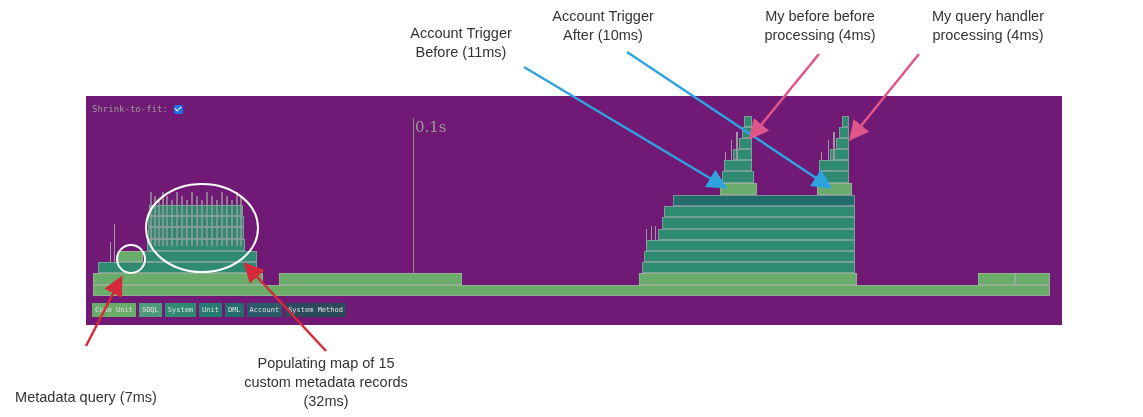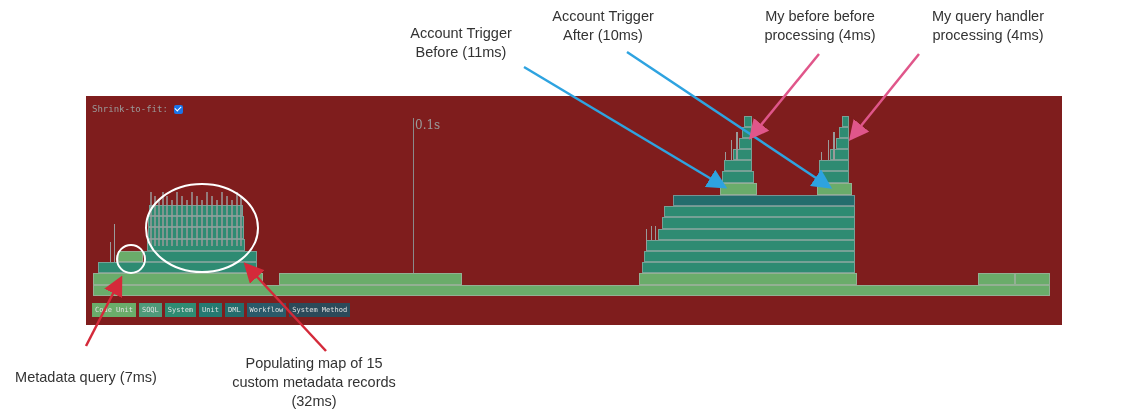--- a/index.html
+++ b/index.html
@@ -1,26 +1,26 @@
 <!DOCTYPE html>
 <html><head>
 <meta charset="utf-8">
 <style>
   html, body { margin:0; padding:0; }
   body { width:1143px; height:417px; background:#ffffff; position:relative; overflow:hidden;
          font-family:"Liberation Sans", sans-serif; }
-  .panel { position:absolute; left:86px; top:96px; width:976px; height:229px; background:#7f1d1d; }
+  .panel { position:absolute; left:86px; top:96px; width:976px; height:229px; background:#701a75; }
   .shrink { position:absolute; left:6px; top:8px; font-family:"DejaVu Sans Mono", monospace;
             font-size:9px; color:#9a9a9a; display:flex; align-items:center; gap:6px; }
   .chk { width:9px; height:9px; background:#1a73e8; border-radius:2px; position:relative; }
   .chk::after { content:""; position:absolute; left:2px; top:0px; width:3px; height:5px;
                 border:solid #fff; border-width:0 1.5px 1.5px 0; transform:rotate(45deg); }
   .tick { position:absolute; left:327px; top:22px; width:1px; height:156px; background:#8a8a8a; }
   .ticklabel { position:absolute; left:329px; top:22px; font-family:"DejaVu Serif", serif;
-               font-size:12px; color:#9a9a9a; }
+               font-size:15px; color:#9a9a9a; }
   .bar { position:absolute; box-sizing:border-box; border:1px solid rgba(180,180,180,0.55); }
   .cu  { background:#6aac6a; }
   .m   { background:#2e8b72; }
   .dml { background:#246d6d; }
   .st  { background:#9a9a9a; border:none; }
   .legend { position:absolute; left:6px; top:207px; display:flex; gap:3px; }
   .lg { font-family:"DejaVu Sans Mono", monospace; font-size:7px; color:#e0e0e0; padding:3px 3px;
         line-height:8px; }
   .ann { position:absolute; font-size:14.5px; color:#333; text-align:center; line-height:19px; }
   svg.arrows { position:absolute; left:0; top:0; }
@@ -108,21 +108,21 @@
   <div class="st" style="position:absolute;left:747px;top:36px;width:2px;height:28px;"></div>
   <div class="st" style="position:absolute;left:742px;top:44px;width:1px;height:20px;"></div>
   <div class="st" style="position:absolute;left:735px;top:56px;width:1px;height:8px;"></div>
 
   <div class="legend">
     <span class="lg" style="background:#6aac6a">Code Unit</span>
     <span class="lg" style="background:#4f9a7a">SOQL</span>
     <span class="lg" style="background:#2e8b72">System</span>
     <span class="lg" style="background:#257a72">Unit</span>
     <span class="lg" style="background:#246d6d">DML</span>
-    <span class="lg" style="background:#2a5a6a">Workflow</span>
+    <span class="lg" style="background:#2a5a6a">Account</span>
     <span class="lg" style="background:#2c4a5a">System Method</span>
   </div>
 </div>
 
 <svg class="arrows" width="1143" height="417">
   <defs>
     <marker id="ab" markerWidth="8" markerHeight="8" refX="6" refY="4" orient="auto">
         <path d="M0,0 L8,4 L0,8 z" fill="#2ea3e0"></path>
       </marker>
     <marker id="ap" markerWidth="8" markerHeight="8" refX="6" refY="4" orient="auto">
@@ -143,16 +143,16 @@
 </svg>
 
 <div class="ann" style="left:396px;top:24px;width:130px;white-space:pre-line;">Account Trigger
 Before (11ms)</div>
 <div class="ann" style="left:538px;top:7px;width:130px;white-space:pre-line;">Account Trigger
 After (10ms)</div>
 <div class="ann" style="left:745px;top:7px;width:150px;white-space:pre-line;">My before before
 processing (4ms)</div>
 <div class="ann" style="left:913px;top:7px;width:150px;white-space:pre-line;">My query handler
 processing (4ms)</div>
-<div class="ann" style="left:0px;top:368px;width:172px;">Metadata query (7ms)</div>
-<div class="ann" style="left:210px;top:354px;width:208px;white-space:pre-line;">Populating map of 15
+<div class="ann" style="left:0px;top:388px;width:172px;">Metadata query (7ms)</div>
+<div class="ann" style="left:222px;top:354px;width:208px;white-space:pre-line;">Populating map of 15
 custom metadata records
 (32ms)</div>
 
 </body></html>

